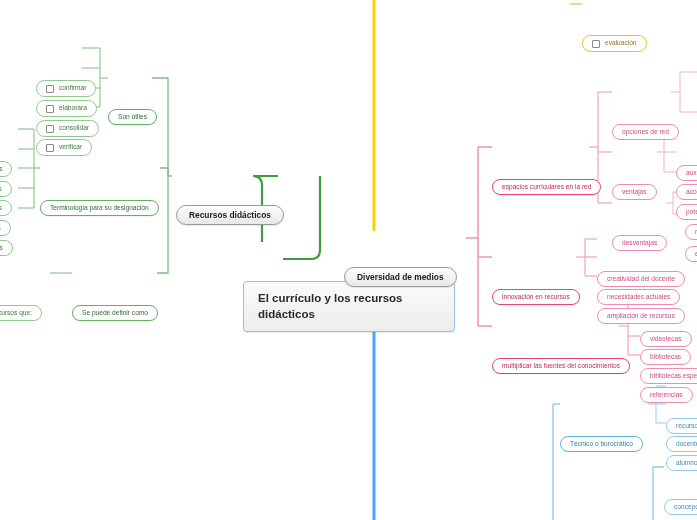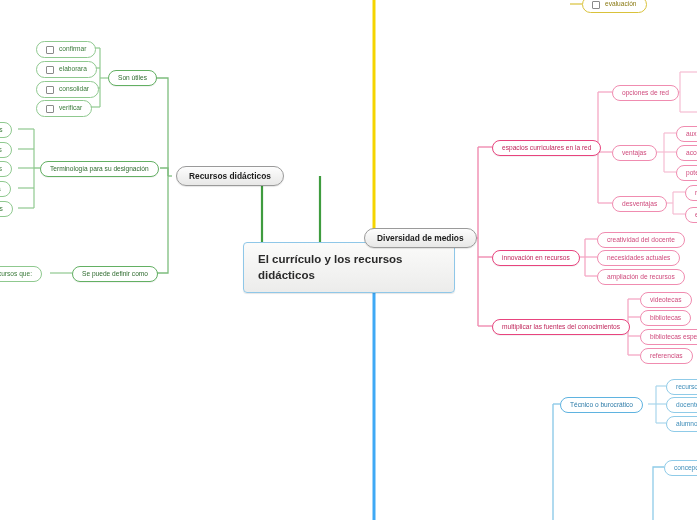--- a/index.html
+++ b/index.html
@@ -25,20 +25,21 @@
   }
   .node {
     position: absolute;
     box-sizing: border-box;
     display: flex;
     align-items: center;
     white-space: nowrap;
     border-radius: 999px;
     background: #ffffff;
     line-height: 1;
+    margin-top: 39px;
   }
   
   .root {
     padding: 9px 14px;
     border: 1.5px solid #8fc7e8;
     border-radius: 4px;
     background: linear-gradient(#fbfbfa, #ececeb);
     color: #2a2a2a;
     font-size: 11.5px;
     font-weight: bold;
@@ -202,21 +203,21 @@
     <path d="M 656 423 L 666 423" fill="none" stroke="#a8d6ec" stroke-width="1.2"></path>
 
     <path d="M 653 520 L 653 467 L 664 467" fill="none" stroke="#8fcbe8" stroke-width="1.3"></path>
 
     <path d="M 570 4 L 582 4" fill="none" stroke="#d9c23a" stroke-width="1.2"></path>
   </svg>
 
   <div class="node root" style="left:243px; top:242px; width:212px;">El currículo y los recursos didácticos</div>
 
   <div class="node l1" style="left:176px; top:166px;">Recursos didácticos</div>
-  <div class="node l1" style="left:364px; top:228px;">Diversidad de medios</div>
+  <div class="node l1" style="left:344px; top:228px;">Diversidad de medios</div>
 
   <div class="node g" style="left:108px; top:70px;">Son útiles</div>
 
   <div class="node g-lite" style="left:36px; top:41px;">
     <span class="cb"></span>
     <span>confirmar</span>
   </div>
   <div class="node g-lite" style="left:36px; top:61px;">
     <span class="cb"></span>
     <span>elaborara</span>

